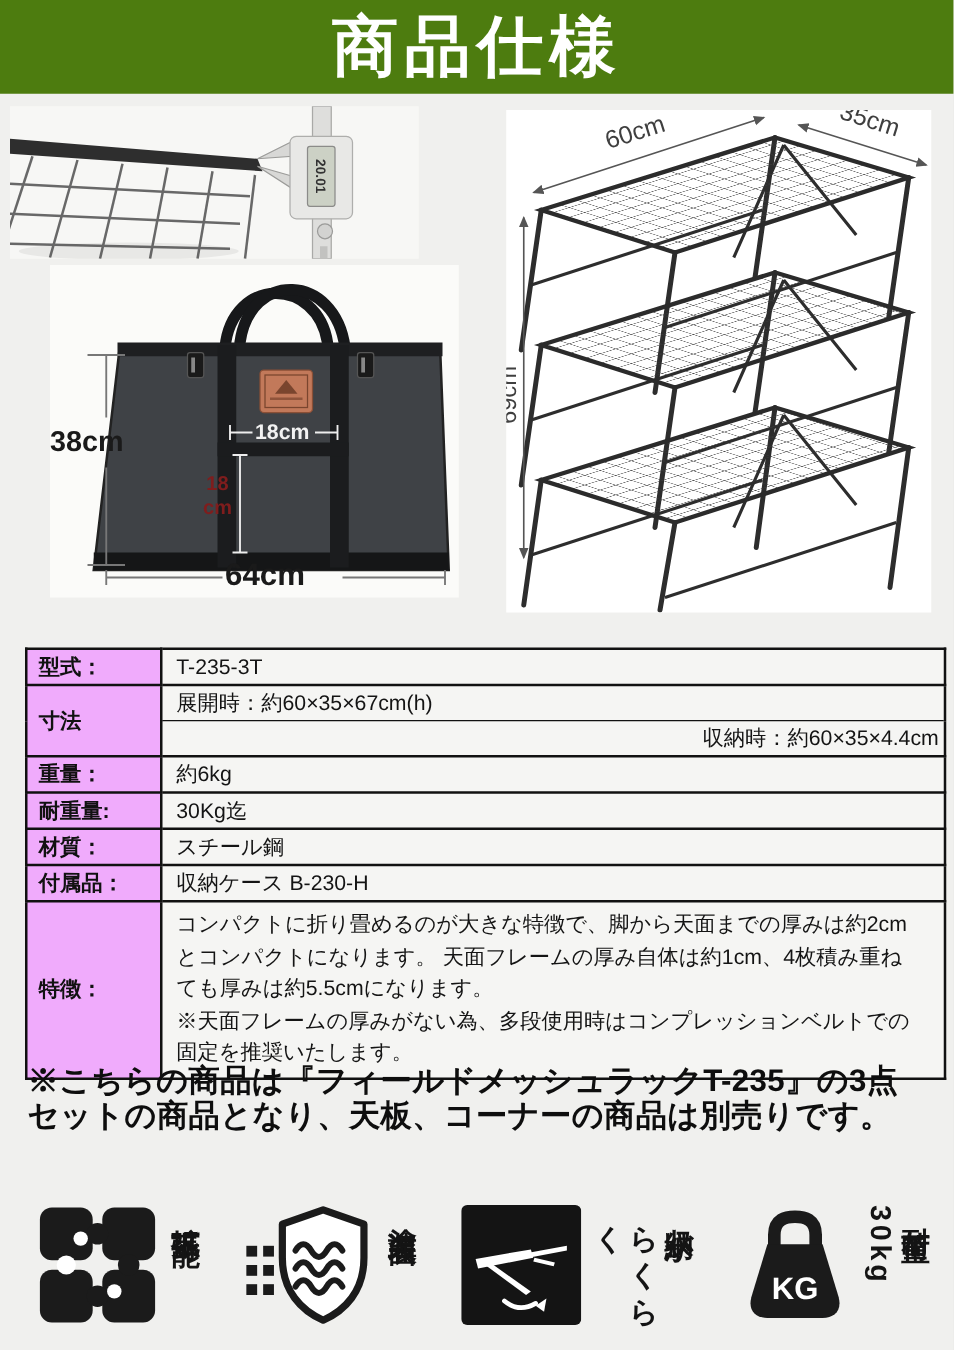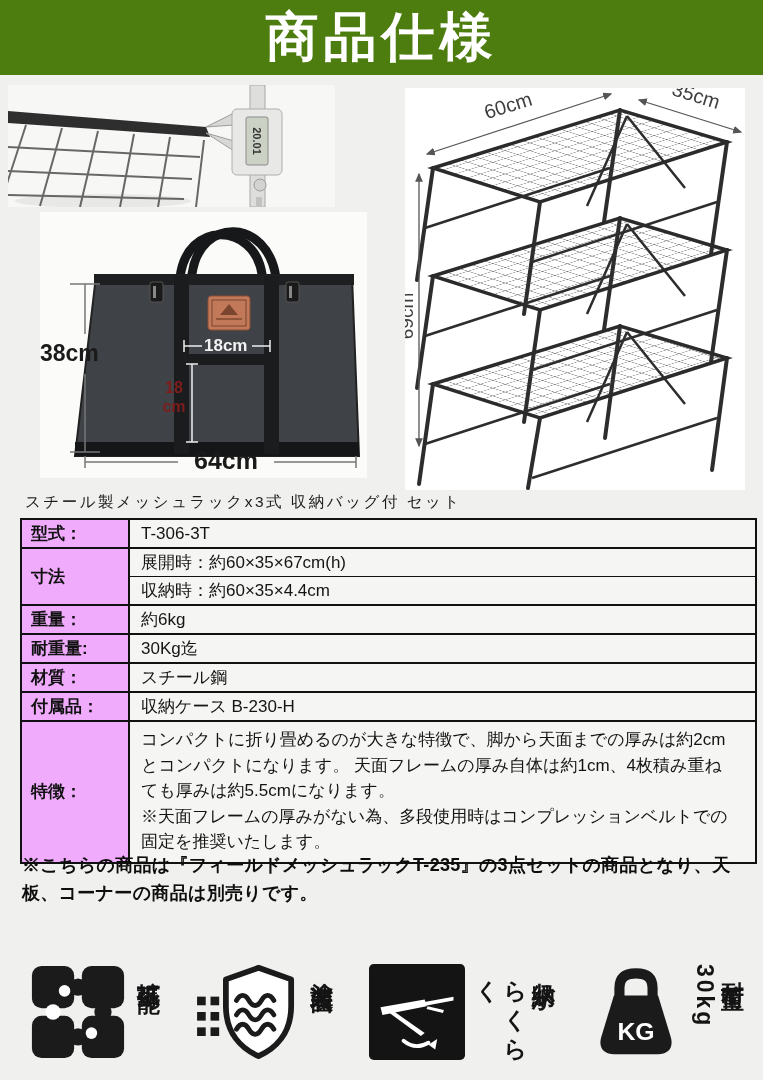--- a/index.html
+++ b/index.html
@@ -14,44 +14,44 @@
   
   .caliper-card { position:absolute; left:8px; top:85px; width:327px; height:122px; background:#f7f7f5; }
   .bag-card     { position:absolute; left:8px; top:212px; width:327px; height:266px; background:#fbfbf9;margin-left:32px; }
   .rack-card    { position:absolute; left:405px; top:88px; width:340px; height:402px; background:#ffffff; }
   .card-svg { position:absolute; left:0; top:0; }
   svg text { font-family:"Liberation Sans", sans-serif; }
 
   
   .dim { position:absolute; color:#1a1a1a; font-weight:bold; }
   .dim-38 { left:0; top:128px; font-size:23px; }
-  .dim-64 { left:140px; top:234px; width:92px; text-align:center; font-size:25px; }
+  .dim-64 { left:140px; top:234px; width:92px; font-size:25px; }
   .dim-18w { left:164px; top:124px; width:46px; text-align:left; font-size:17px; color:#f2f2f2; }
   .dim-18h { left:116px; top:166px; width:36px; text-align:center; font-size:16px; line-height:19px; color:#7f1d1d; }
   .dim-18h span { display:block; }
 
   
   .caption { position:absolute; left:25px; top:492px; font-size:15.5px; letter-spacing:2.5px;
              color:#1c1c1c; font-weight:500; }
 
   
   .spec { position:absolute; left:20px; top:518px; width:737px; border-collapse:collapse; table-layout:fixed; }
   .spec th, .spec td { border:2px solid #111; }
   .spec th { width:108px; background:#f0abfc; font-size:17px; font-weight:bold;
              text-align:left; padding:2px 4px 2px 9px; color:#111; }
   .spec td { font-size:17px; padding:2px 4px 2px 11px; background:#f5f5f3; color:#141414; }
   .spec tr { height:27px; }
   .spec td.thin-b { border-bottom-width:1px; }
-  .spec td.thin-t { border-top-width:1px; }
+  .spec td.thin-t { border-top-width:1px;text-align:right; }
   .spec td.feat { padding:5px 21px 7px 11px; line-height:25.5px; }
   .feat p { margin:0; }
 
   
   .notes { position:absolute; left:22px; top:852px; width:722px; }
-  .notes p { font-size:18px; font-weight:bold; line-height:27.5px; color:#0e0e0e; letter-spacing:0.3px; }
+  .notes p { font-size:25px; font-weight:bold; line-height:27.5px; color:#0e0e0e; letter-spacing:0.3px; }
 
   
   .badges { position:absolute; left:0; top:960px; width:763px; height:120px;
             display:flex; justify-content:space-between; align-items:center; padding:0 16px 0 30px; }
   .badge { display:flex; align-items:flex-start; gap:9px; }
   .vlabel { writing-mode:vertical-rl; height:112px; font-size:23px; letter-spacing:3px;
             font-weight:600; color:#141414; line-height:28px; }
 </style>
 </head>
 <body>
@@ -192,27 +192,26 @@
         <path d="M22,66 L206,6" marker-start="url(#arw)" marker-end="url(#arw)"></path>
         <path d="M234,12 L336,44" marker-start="url(#arw)" marker-end="url(#arw)"></path>
         <path d="M14,86 L14,358" marker-start="url(#arw)" marker-end="url(#arw)"></path>
       </g>
       <text x="105" y="24" transform="rotate(-17.2 105 24)" text-anchor="middle" font-size="20" fill="#3f3f3f">60cm</text>
       <text x="289" y="14" transform="rotate(17.4 289 14)" text-anchor="middle" font-size="20" fill="#3f3f3f">35cm</text>
       <text x="8" y="228" transform="rotate(-90 8 228)" text-anchor="middle" font-size="19" fill="#3f3f3f">69cm</text>
     </svg>
   </div>
 
-  <div class="caption">スチール製メッシュラックx3式 収納バッグ付 セット</div>
 
   <table class="spec">
     <tbody>
       <tr>
         <th>型式：</th>
-        <td>T-306-3T</td>
+        <td>T-235-3T</td>
       </tr>
       <tr>
         <th rowspan="2">寸法</th>
         <td class="thin-b">展開時：約60×35×67cm(h)</td>
       </tr>
       <tr>
         <td class="thin-t">収納時：約60×35×4.4cm</td>
       </tr>
       <tr>
         <th>重量：</th>

